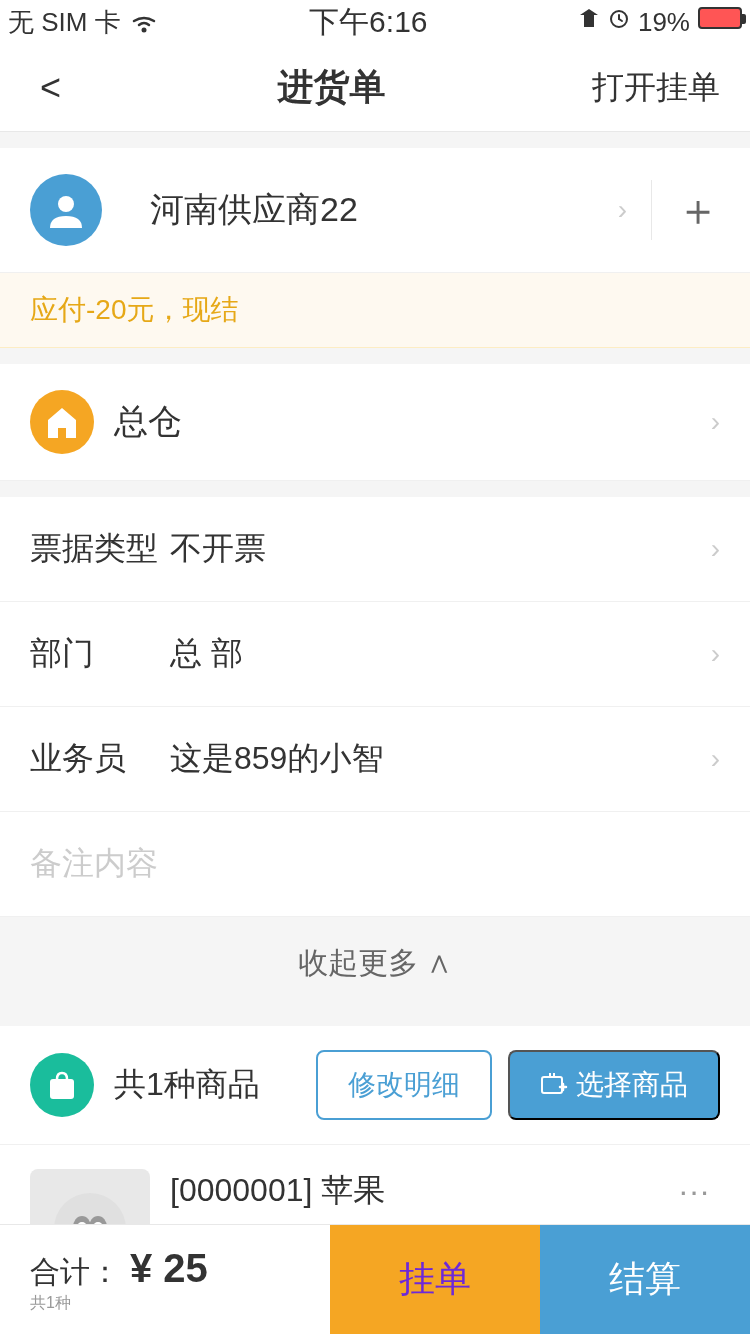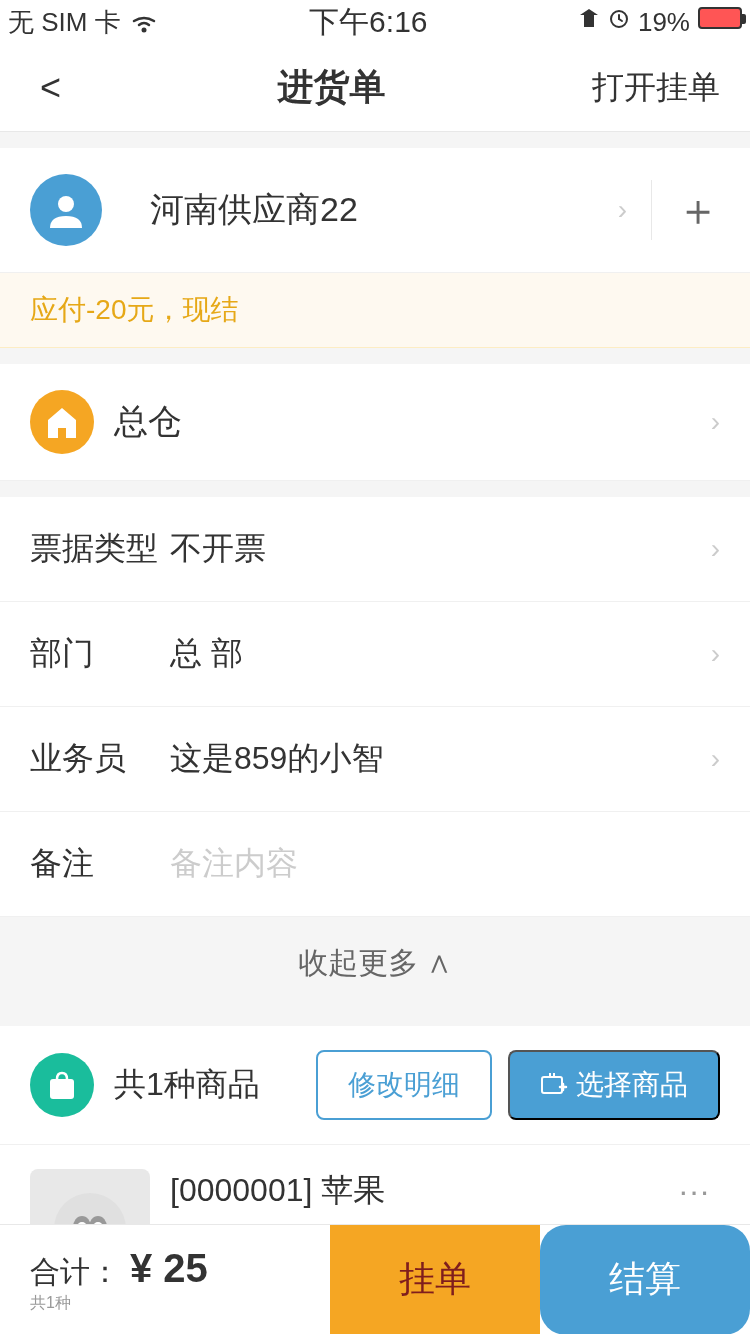--- a/index.html
+++ b/index.html
@@ -324,38 +324,37 @@
       color: #333;
     }
     .total-sub {
       font-size: 16px;
       color: #999;
     }
     .btn-hang {
       width: 210px;
       height: 110px;
       background: #f5a623;
-      color: #7f1d1d;
+      color: #6d28d9;
       font-size: 36px;
       display: flex;
       align-items: center;
       justify-content: center;
       cursor: pointer;
     }
     .btn-checkout {
       width: 210px;
       height: 110px;
       background: #4a9fd4;
       color: #fff;
       font-size: 36px;
       display: flex;
       align-items: center;
       justify-content: center;
       cursor: pointer;
-      border-radius: 26px;
     }
 
     .spacer-bottom { height: 110px; }
   </style>
 </head>
 <body>
 
 <div class="status-bar">
   <div class="status-bar-left">
     <span>无 SIM 卡</span>
@@ -432,21 +431,20 @@
     <span class="form-label">部门</span>
     <span class="form-value">总 部</span>
     <span class="chevron-right">›</span>
   </div>
   <div class="form-row">
     <span class="form-label">业务员</span>
     <span class="form-value">这是859的小智</span>
     <span class="chevron-right">›</span>
   </div>
   <div class="form-row">
-    <span class="form-label">备注</span>
     <span class="form-value form-placeholder">备注内容</span>
   </div>
 </div>
 
 <div class="collapse-btn">收起更多 ∧</div>
 
 <div class="section-gap"></div>
 
 <div class="product-header">
   <div class="product-icon">

